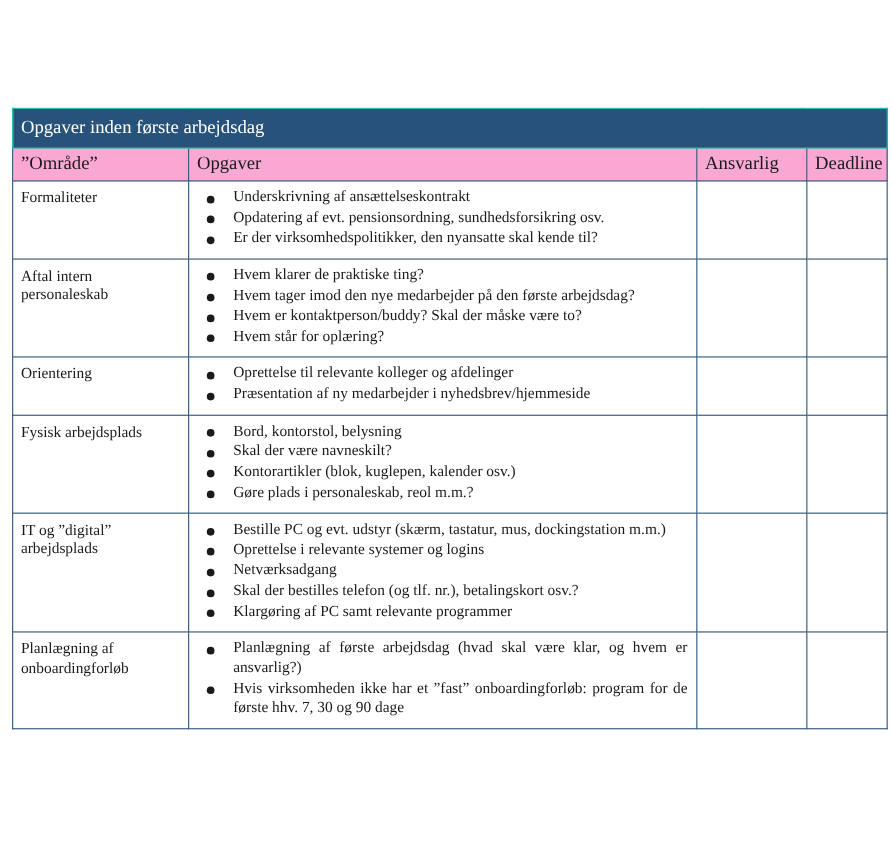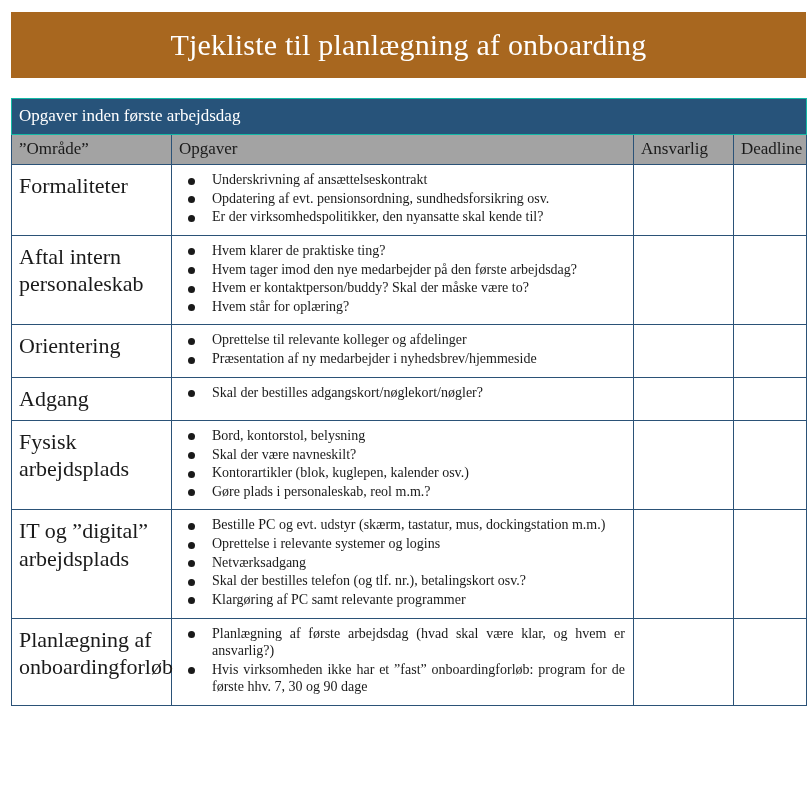--- a/index.html
+++ b/index.html
@@ -63,21 +63,21 @@
     color: #ffffff;
     font-size: 17px;
     padding: 4px 6px 6px 7px;
     border: 1px solid #14b8a6;
     line-height: 1.15;
     height: 25px;
     vertical-align: middle;
   }
 
   .col-head th {
-    background: #a3a3a3;
+    background: #f9a8d4;
     color: #1a1a1a;
     font-size: 17px;
     font-weight: normal;
     text-align: left;
     padding: 2px 6px 4px 7px;
     border: 1px solid #2b5277;
     line-height: 1.15;
     height: 23px;
     vertical-align: middle;
   }
@@ -85,21 +85,21 @@
   .checklist-table td.area-cell,
   .checklist-table td.tasks-cell,
   .checklist-table td.blank-cell {
     border: 1px solid #2b5277;
     vertical-align: top;
     background: #ffffff;
   }
 
   .checklist-table td.area-cell {
     padding: 7px 6px 8px 7px;
-    font-size: 22px;
+    font-size: 14px;
     line-height: 1.24;
   }
   .checklist-table td.tasks-cell {
     padding: 6px 8px 8px 6px;
     font-size: 16.5px;
   }
   .checklist-table td.blank-cell {
     padding: 0;
   }
 
@@ -130,23 +130,20 @@
   ul.task-list li.justified .task-text {
     text-align: justify;
     text-align-last: left;
   }
 </style>
 </head>
 <body>
 
 <div class="page">
 
-  <div class="title-banner">
-    <div class="title-text">Tjekliste til planlægning af onboarding</div>
-  </div>
 
   <table class="checklist-table">
     <colgroup>
       <col class="c-area">
       <col class="c-tasks">
       <col class="c-resp">
       <col class="c-deadline">
     </colgroup>
     <thead>
       <tr class="section-band">
@@ -217,33 +214,20 @@
               <li>
                 <span class="bullet"></span>
                 <span class="task-text">Præsentation af ny medarbejder i nyhedsbrev/hjemmeside</span>
               </li>
             </ul>
           </td>
           <td class="blank-cell"></td>
           <td class="blank-cell"></td>
         </tr>
         <tr>
-          <td class="area-cell">Adgang</td>
-          <td class="tasks-cell">
-            <ul class="task-list">
-              <li>
-                <span class="bullet"></span>
-                <span class="task-text">Skal der bestilles adgangskort/nøglekort/nøgler?</span>
-              </li>
-            </ul>
-          </td>
-          <td class="blank-cell"></td>
-          <td class="blank-cell"></td>
-        </tr>
-        <tr>
           <td class="area-cell">Fysisk arbejdsplads</td>
           <td class="tasks-cell">
             <ul class="task-list">
               <li>
                 <span class="bullet"></span>
                 <span class="task-text">Bord, kontorstol, belysning</span>
               </li>
               <li>
                 <span class="bullet"></span>
                 <span class="task-text">Skal der være navneskilt?</span>

